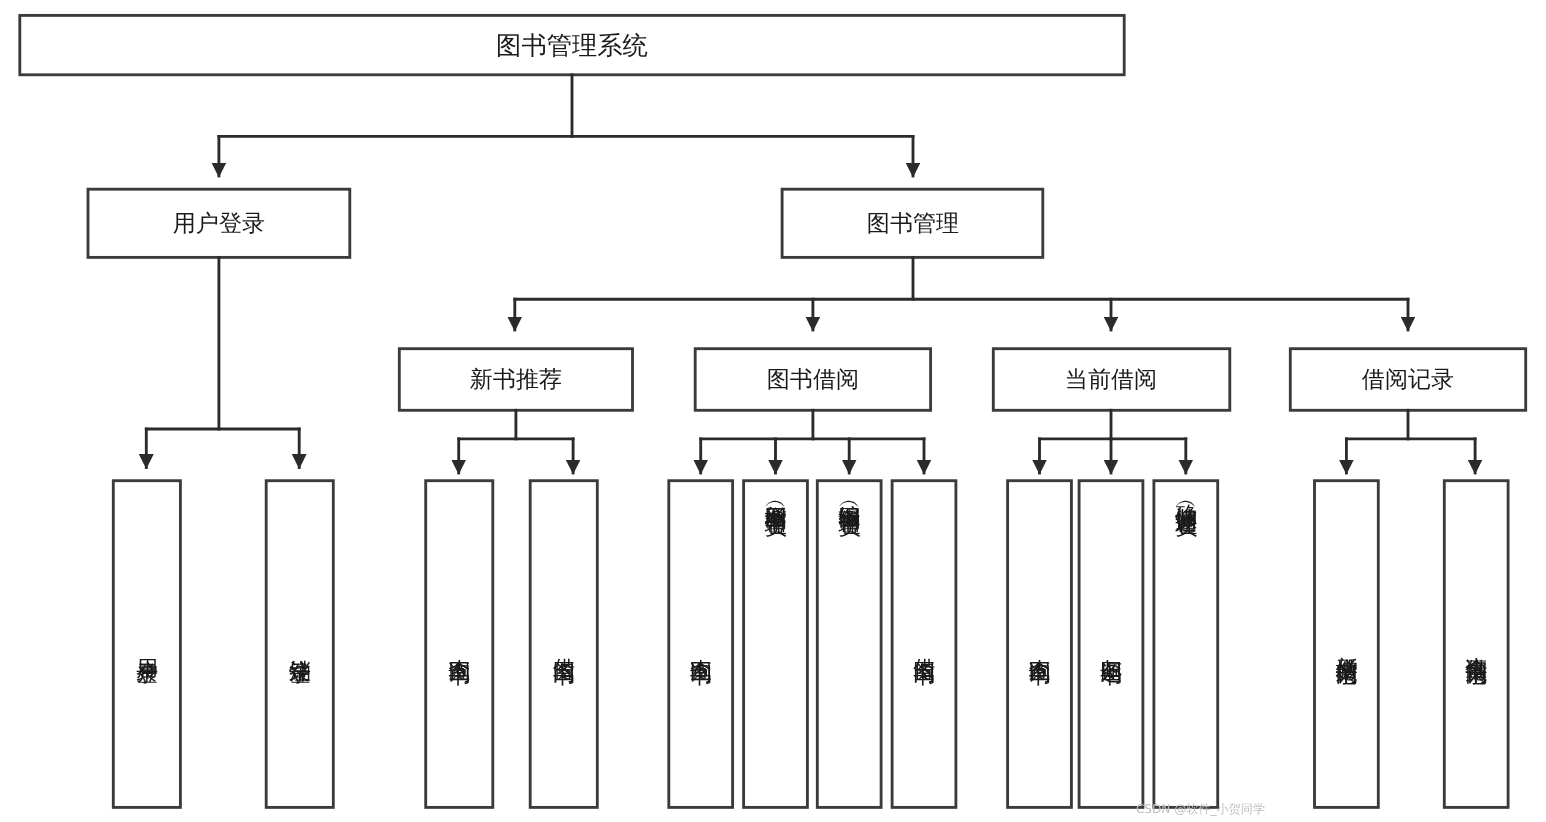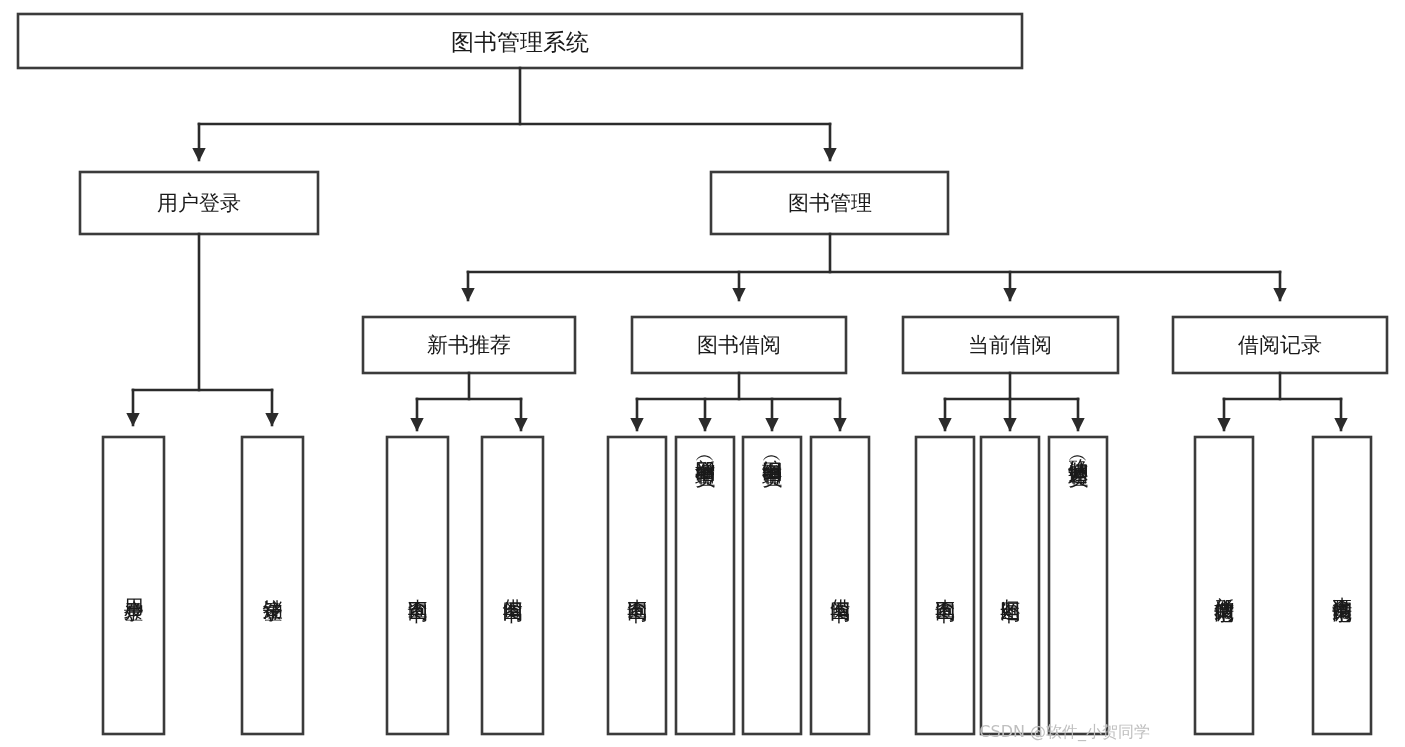--- a/index.html
+++ b/index.html
@@ -62,21 +62,21 @@
     align-items: center;
     justify-content: center;
     white-space: nowrap;
     pointer-events: none;
   }
   .watermark {
     position: absolute;
     right: 8px;
     bottom: 4px;
     font-family: "DejaVu Sans", "Liberation Sans", sans-serif;
-    font-size: 16px;
+    font-size: 11px;
     color: #bfbfbf;
     white-space: nowrap;
   }
 </style>
 </head>
 <body>
 
 <div id="diagram-root">
 
   <svg id="tree-svg" viewBox="0 0 1405 747">

